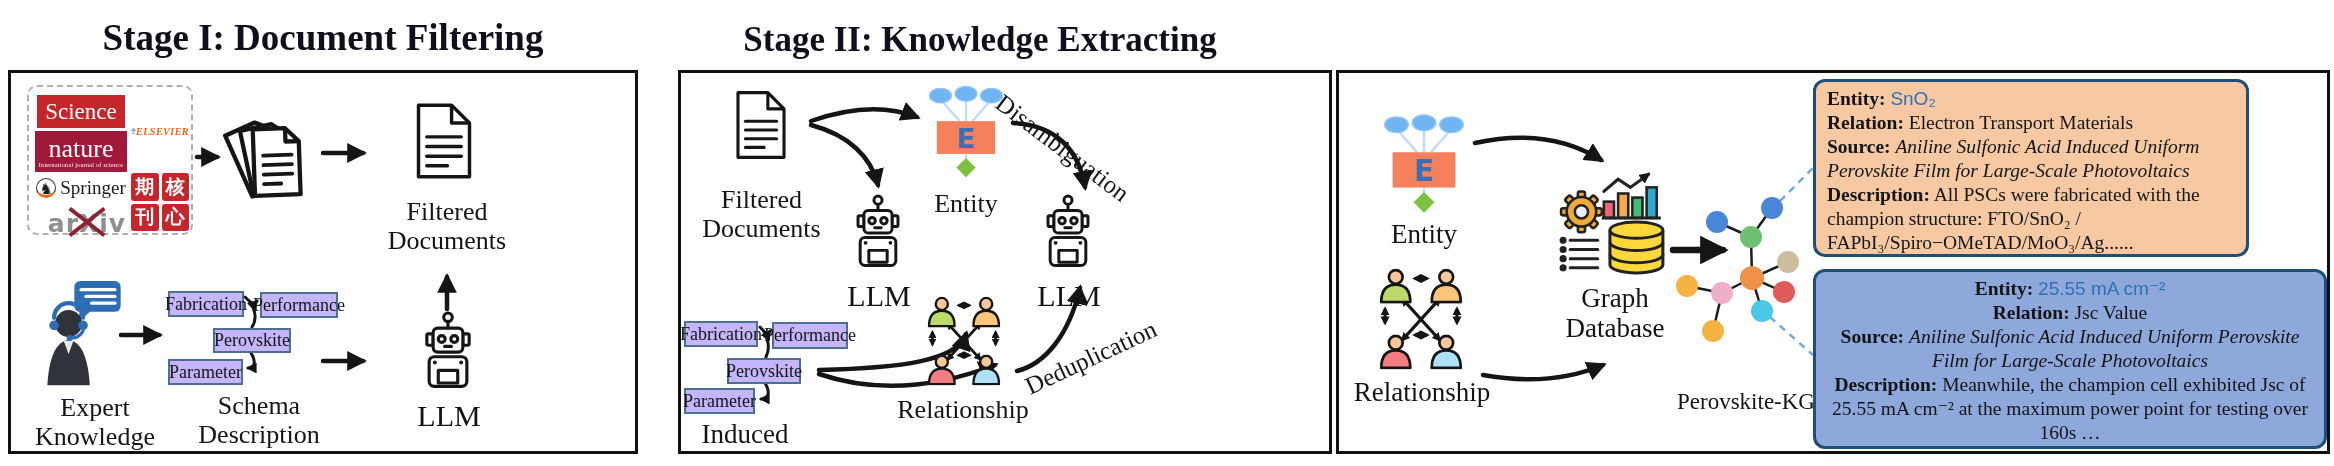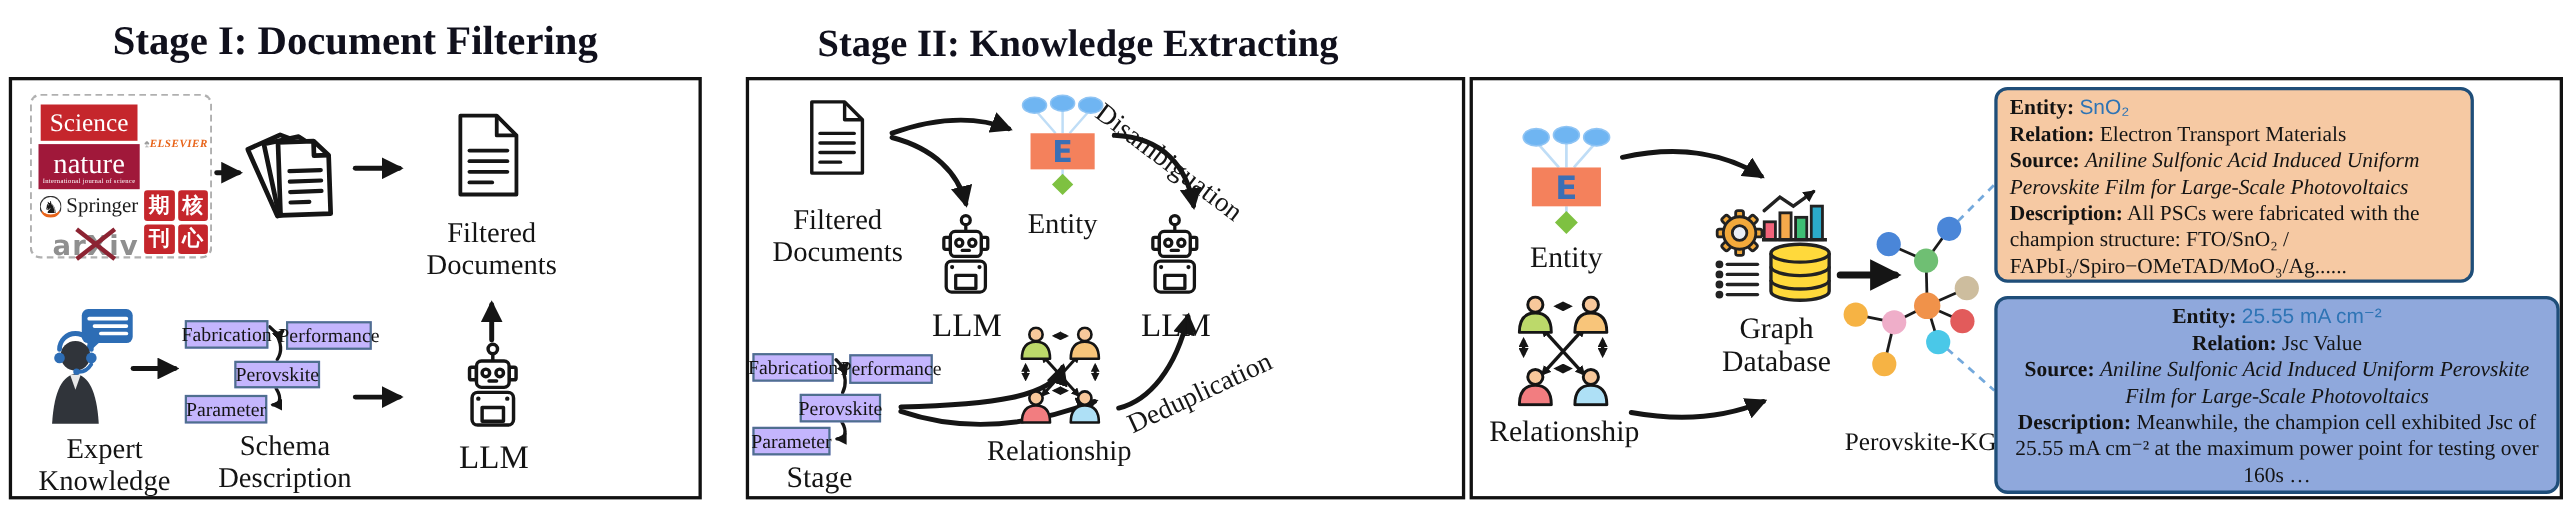--- a/index.html
+++ b/index.html
@@ -277,21 +277,21 @@
 
     <svg class="abs" style="left:246px;top:218px" width="74" height="100">
         <use href="#sym-rel" width="74" height="100"></use>
       </svg>
     <div class="abs lbl" style="left:212px;top:322px;width:140px;">Relationship</div>
 
     <div class="abs schbox" style="left:3px;top:248px;width:74px;height:26px;">Fabrication</div>
     <div class="abs schbox" style="left:91px;top:249px;width:76px;height:27px;">Performance</div>
     <div class="abs schbox" style="left:46px;top:285px;width:74px;height:26px;">Perovskite</div>
     <div class="abs schbox" style="left:3px;top:315px;width:71px;height:26px;">Parameter</div>
-    <div class="abs lbl" style="left:8px;top:346px;width:112px;font-size:27px;">Stage</div>
+    <div class="abs lbl" style="left:8px;top:346px;width:112px;font-size:27px;">Induced</div>
 
     <div class="abs rot" style="left:326px;top:16px;transform:rotate(37deg);">Disambiguation</div>
     <div class="abs rot" style="left:340px;top:302px;transform:rotate(-25deg);">Deduplication</div>
   </div>
 
   <div class="abs panel" style="left:1336px;top:70px;width:994px;height:384px;">
 
     <svg class="abs" style="left:0;top:0" width="988" height="378">
       <g stroke="#151515" fill="none" stroke-linecap="round">
         <path d="M136,70 C190,58 232,68 262,87" stroke-width="4.5" marker-end="url(#ah)"></path>

